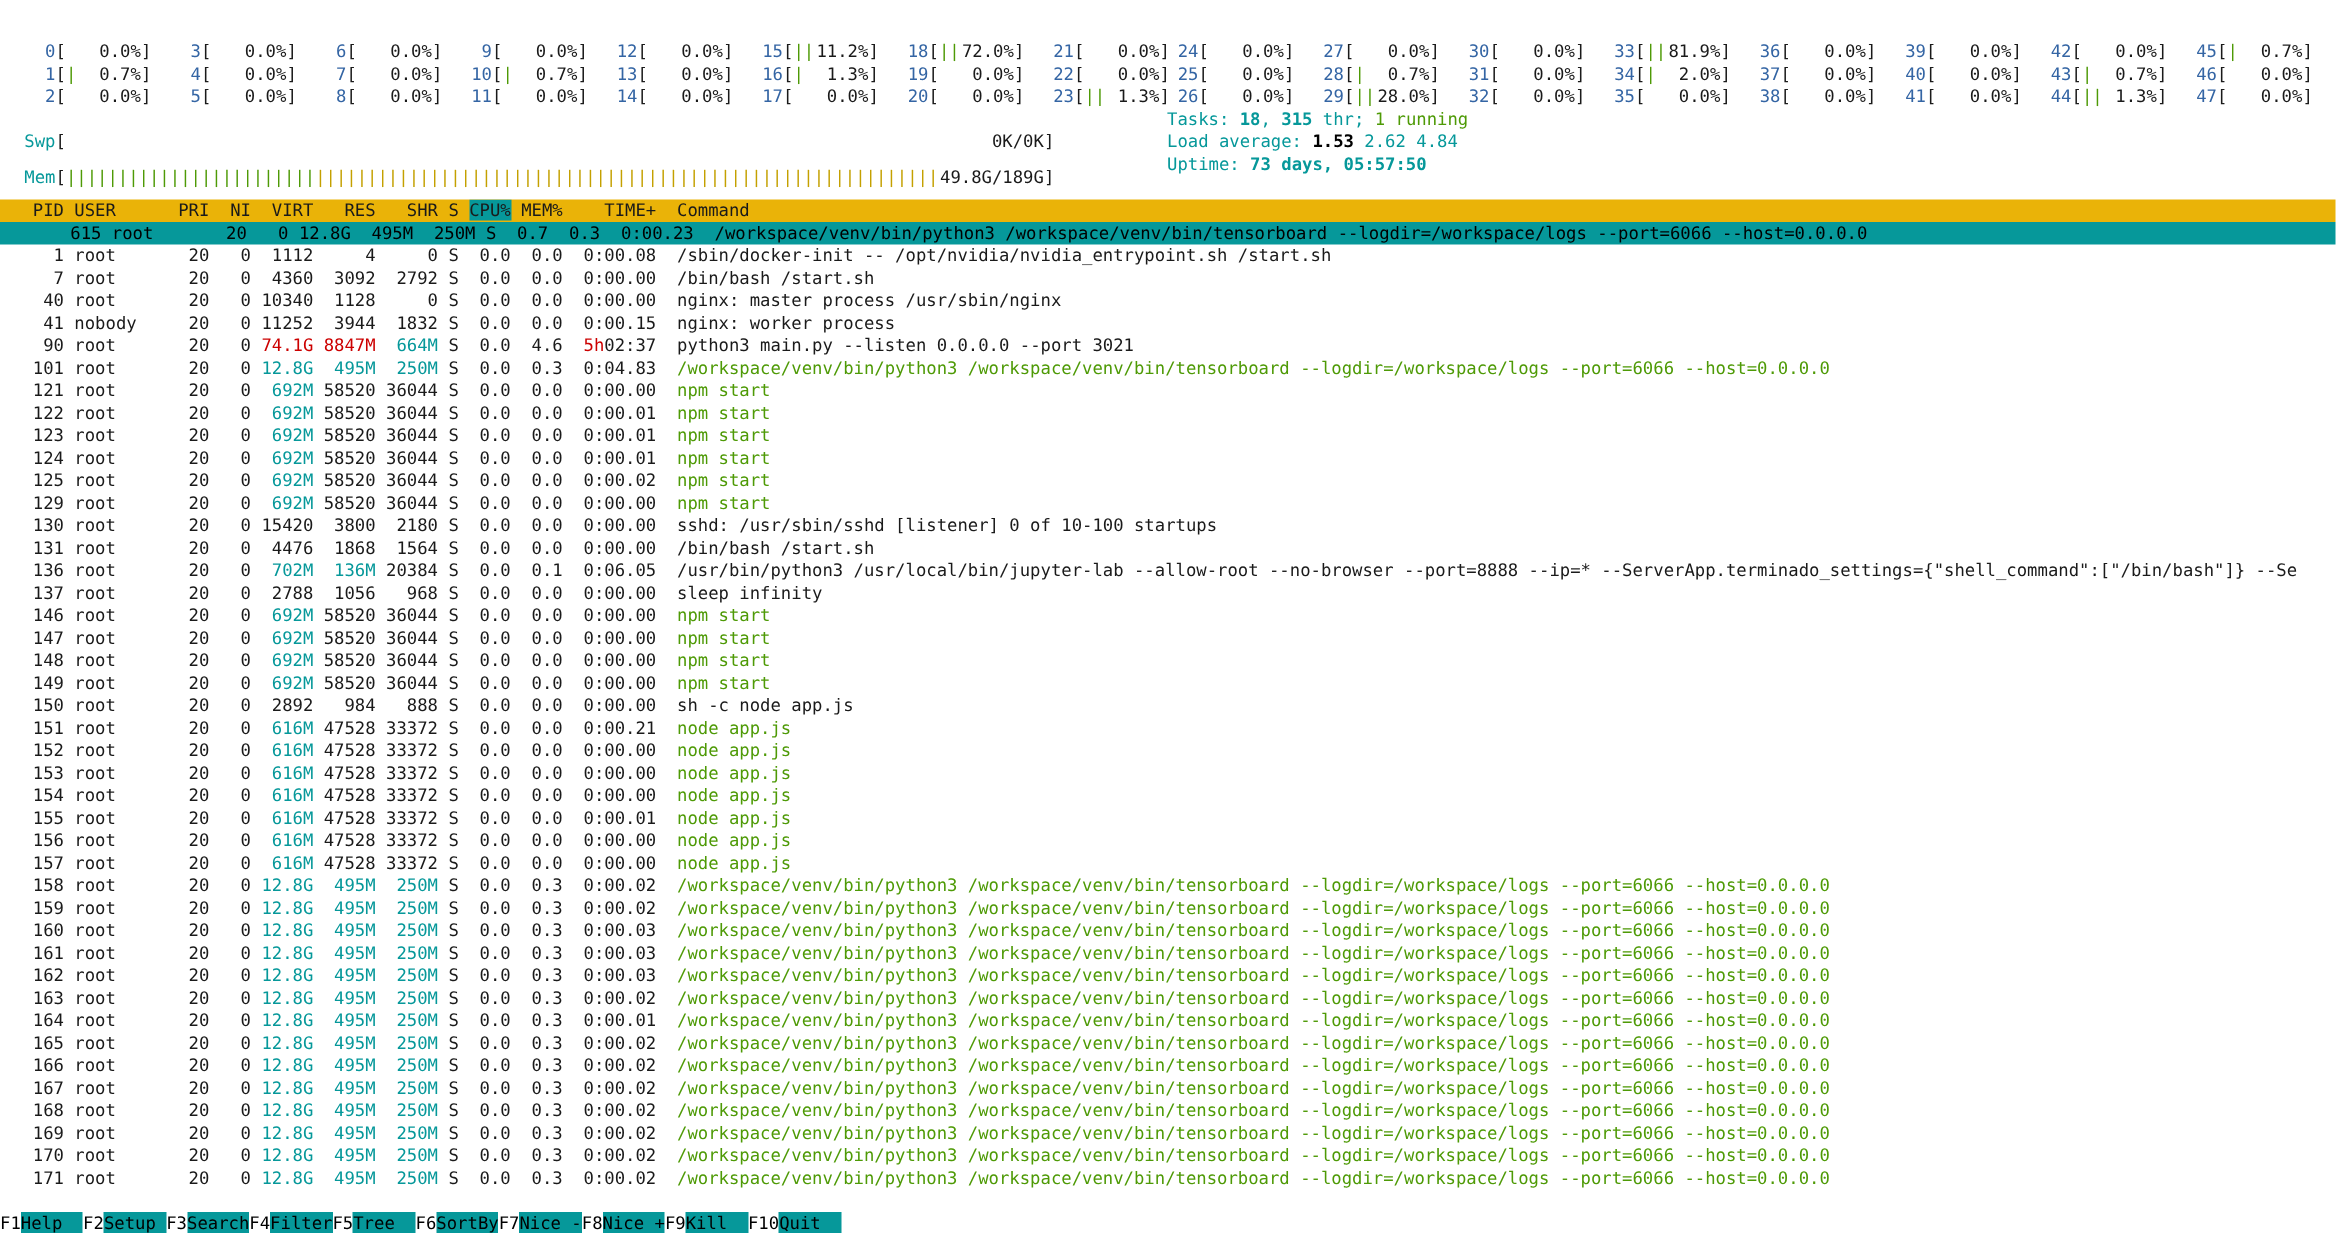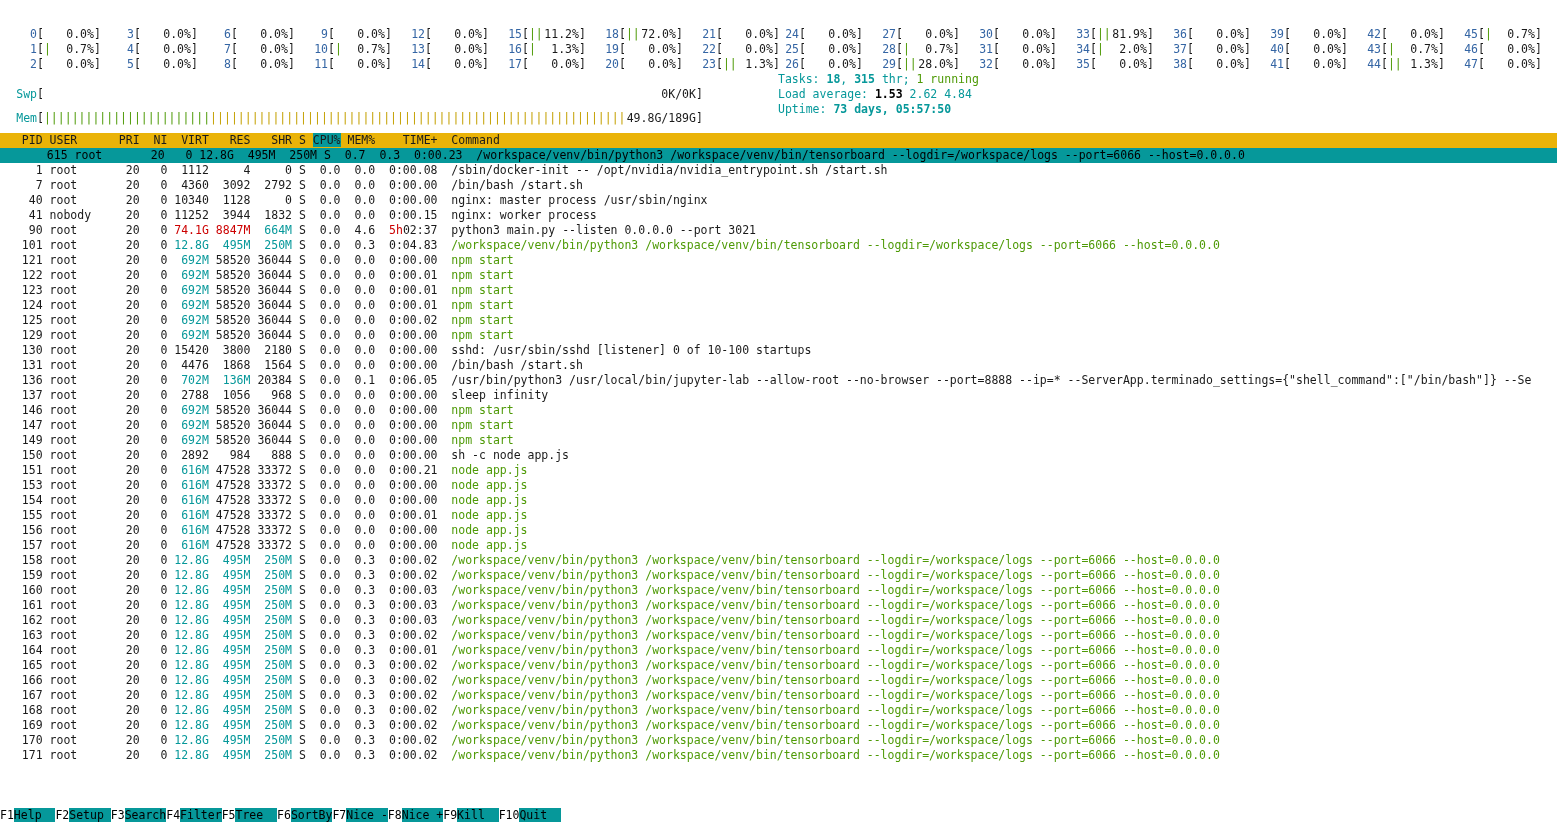--- a/index.html
+++ b/index.html
@@ -132,23 +132,25 @@
       <div class="prow"><span>  123</span> <span>root     </span> <span> 20</span> <span>  0</span> <span class="c-mem"> 692M</span> <span>58520</span> <span>36044</span> <span>S</span> <span> 0.0</span> <span> 0.0</span> <span> 0:00.01</span>  <span class="cmd-thread">npm start</span></div>
       <div class="prow"><span>  124</span> <span>root     </span> <span> 20</span> <span>  0</span> <span class="c-mem"> 692M</span> <span>58520</span> <span>36044</span> <span>S</span> <span> 0.0</span> <span> 0.0</span> <span> 0:00.01</span>  <span class="cmd-thread">npm start</span></div>
       <div class="prow"><span>  125</span> <span>root     </span> <span> 20</span> <span>  0</span> <span class="c-mem"> 692M</span> <span>58520</span> <span>36044</span> <span>S</span> <span> 0.0</span> <span> 0.0</span> <span> 0:00.02</span>  <span class="cmd-thread">npm start</span></div>
       <div class="prow"><span>  129</span> <span>root     </span> <span> 20</span> <span>  0</span> <span class="c-mem"> 692M</span> <span>58520</span> <span>36044</span> <span>S</span> <span> 0.0</span> <span> 0.0</span> <span> 0:00.00</span>  <span class="cmd-thread">npm start</span></div>
       <div class="prow"><span>  130</span> <span>root     </span> <span> 20</span> <span>  0</span> <span>15420</span> <span> 3800</span> <span> 2180</span> <span>S</span> <span> 0.0</span> <span> 0.0</span> <span> 0:00.00</span>  <span class="cmd-proc">sshd: /usr/sbin/sshd [listener] 0 of 10-100 startups</span></div>
       <div class="prow"><span>  131</span> <span>root     </span> <span> 20</span> <span>  0</span> <span> 4476</span> <span> 1868</span> <span> 1564</span> <span>S</span> <span> 0.0</span> <span> 0.0</span> <span> 0:00.00</span>  <span class="cmd-proc">/bin/bash /start.sh</span></div>
       <div class="prow"><span>  136</span> <span>root     </span> <span> 20</span> <span>  0</span> <span class="c-mem"> 702M</span> <span class="c-mem"> 136M</span> <span>20384</span> <span>S</span> <span> 0.0</span> <span> 0.1</span> <span> 0:06.05</span>  <span class="cmd-proc">/usr/bin/python3 /usr/local/bin/jupyter-lab --allow-root --no-browser --port=8888 --ip=* --ServerApp.terminado_settings={"shell_command":["/bin/bash"]} --Se</span></div>
       <div class="prow"><span>  137</span> <span>root     </span> <span> 20</span> <span>  0</span> <span> 2788</span> <span> 1056</span> <span>  968</span> <span>S</span> <span> 0.0</span> <span> 0.0</span> <span> 0:00.00</span>  <span class="cmd-proc">sleep infinity</span></div>
       <div class="prow"><span>  146</span> <span>root     </span> <span> 20</span> <span>  0</span> <span class="c-mem"> 692M</span> <span>58520</span> <span>36044</span> <span>S</span> <span> 0.0</span> <span> 0.0</span> <span> 0:00.00</span>  <span class="cmd-thread">npm start</span></div>
       <div class="prow"><span>  147</span> <span>root     </span> <span> 20</span> <span>  0</span> <span class="c-mem"> 692M</span> <span>58520</span> <span>36044</span> <span>S</span> <span> 0.0</span> <span> 0.0</span> <span> 0:00.00</span>  <span class="cmd-thread">npm start</span></div>
+      <div class="prow"><span>  148</span> <span>root     </span> <span> 20</span> <span>  0</span> <span class="c-mem"> 692M</span> <span>58520</span> <span>36044</span> <span>S</span> <span> 0.0</span> <span> 0.0</span> <span> 0:00.00</span>  <span class="cmd-thread">npm start</span></div>
       <div class="prow"><span>  149</span> <span>root     </span> <span> 20</span> <span>  0</span> <span class="c-mem"> 692M</span> <span>58520</span> <span>36044</span> <span>S</span> <span> 0.0</span> <span> 0.0</span> <span> 0:00.00</span>  <span class="cmd-thread">npm start</span></div>
       <div class="prow"><span>  150</span> <span>root     </span> <span> 20</span> <span>  0</span> <span> 2892</span> <span>  984</span> <span>  888</span> <span>S</span> <span> 0.0</span> <span> 0.0</span> <span> 0:00.00</span>  <span class="cmd-proc">sh -c node app.js</span></div>
       <div class="prow"><span>  151</span> <span>root     </span> <span> 20</span> <span>  0</span> <span class="c-mem"> 616M</span> <span>47528</span> <span>33372</span> <span>S</span> <span> 0.0</span> <span> 0.0</span> <span> 0:00.21</span>  <span class="cmd-thread">node app.js</span></div>
+      <div class="prow"><span>  152</span> <span>root     </span> <span> 20</span> <span>  0</span> <span class="c-mem"> 616M</span> <span>47528</span> <span>33372</span> <span>S</span> <span> 0.0</span> <span> 0.0</span> <span> 0:00.00</span>  <span class="cmd-thread">node app.js</span></div>
       <div class="prow"><span>  153</span> <span>root     </span> <span> 20</span> <span>  0</span> <span class="c-mem"> 616M</span> <span>47528</span> <span>33372</span> <span>S</span> <span> 0.0</span> <span> 0.0</span> <span> 0:00.00</span>  <span class="cmd-thread">node app.js</span></div>
       <div class="prow"><span>  154</span> <span>root     </span> <span> 20</span> <span>  0</span> <span class="c-mem"> 616M</span> <span>47528</span> <span>33372</span> <span>S</span> <span> 0.0</span> <span> 0.0</span> <span> 0:00.00</span>  <span class="cmd-thread">node app.js</span></div>
       <div class="prow"><span>  155</span> <span>root     </span> <span> 20</span> <span>  0</span> <span class="c-mem"> 616M</span> <span>47528</span> <span>33372</span> <span>S</span> <span> 0.0</span> <span> 0.0</span> <span> 0:00.01</span>  <span class="cmd-thread">node app.js</span></div>
       <div class="prow"><span>  156</span> <span>root     </span> <span> 20</span> <span>  0</span> <span class="c-mem"> 616M</span> <span>47528</span> <span>33372</span> <span>S</span> <span> 0.0</span> <span> 0.0</span> <span> 0:00.00</span>  <span class="cmd-thread">node app.js</span></div>
       <div class="prow"><span>  157</span> <span>root     </span> <span> 20</span> <span>  0</span> <span class="c-mem"> 616M</span> <span>47528</span> <span>33372</span> <span>S</span> <span> 0.0</span> <span> 0.0</span> <span> 0:00.00</span>  <span class="cmd-thread">node app.js</span></div>
       <div class="prow"><span>  158</span> <span>root     </span> <span> 20</span> <span>  0</span> <span class="c-mem">12.8G</span> <span class="c-mem"> 495M</span> <span class="c-mem"> 250M</span> <span>S</span> <span> 0.0</span> <span> 0.3</span> <span> 0:00.02</span>  <span class="cmd-thread">/workspace/venv/bin/python3 /workspace/venv/bin/tensorboard --logdir=/workspace/logs --port=6066 --host=0.0.0.0</span></div>
       <div class="prow"><span>  159</span> <span>root     </span> <span> 20</span> <span>  0</span> <span class="c-mem">12.8G</span> <span class="c-mem"> 495M</span> <span class="c-mem"> 250M</span> <span>S</span> <span> 0.0</span> <span> 0.3</span> <span> 0:00.02</span>  <span class="cmd-thread">/workspace/venv/bin/python3 /workspace/venv/bin/tensorboard --logdir=/workspace/logs --port=6066 --host=0.0.0.0</span></div>
       <div class="prow"><span>  160</span> <span>root     </span> <span> 20</span> <span>  0</span> <span class="c-mem">12.8G</span> <span class="c-mem"> 495M</span> <span class="c-mem"> 250M</span> <span>S</span> <span> 0.0</span> <span> 0.3</span> <span> 0:00.03</span>  <span class="cmd-thread">/workspace/venv/bin/python3 /workspace/venv/bin/tensorboard --logdir=/workspace/logs --port=6066 --host=0.0.0.0</span></div>
       <div class="prow"><span>  161</span> <span>root     </span> <span> 20</span> <span>  0</span> <span class="c-mem">12.8G</span> <span class="c-mem"> 495M</span> <span class="c-mem"> 250M</span> <span>S</span> <span> 0.0</span> <span> 0.3</span> <span> 0:00.03</span>  <span class="cmd-thread">/workspace/venv/bin/python3 /workspace/venv/bin/tensorboard --logdir=/workspace/logs --port=6066 --host=0.0.0.0</span></div>
       <div class="prow"><span>  162</span> <span>root     </span> <span> 20</span> <span>  0</span> <span class="c-mem">12.8G</span> <span class="c-mem"> 495M</span> <span class="c-mem"> 250M</span> <span>S</span> <span> 0.0</span> <span> 0.3</span> <span> 0:00.03</span>  <span class="cmd-thread">/workspace/venv/bin/python3 /workspace/venv/bin/tensorboard --logdir=/workspace/logs --port=6066 --host=0.0.0.0</span></div>

